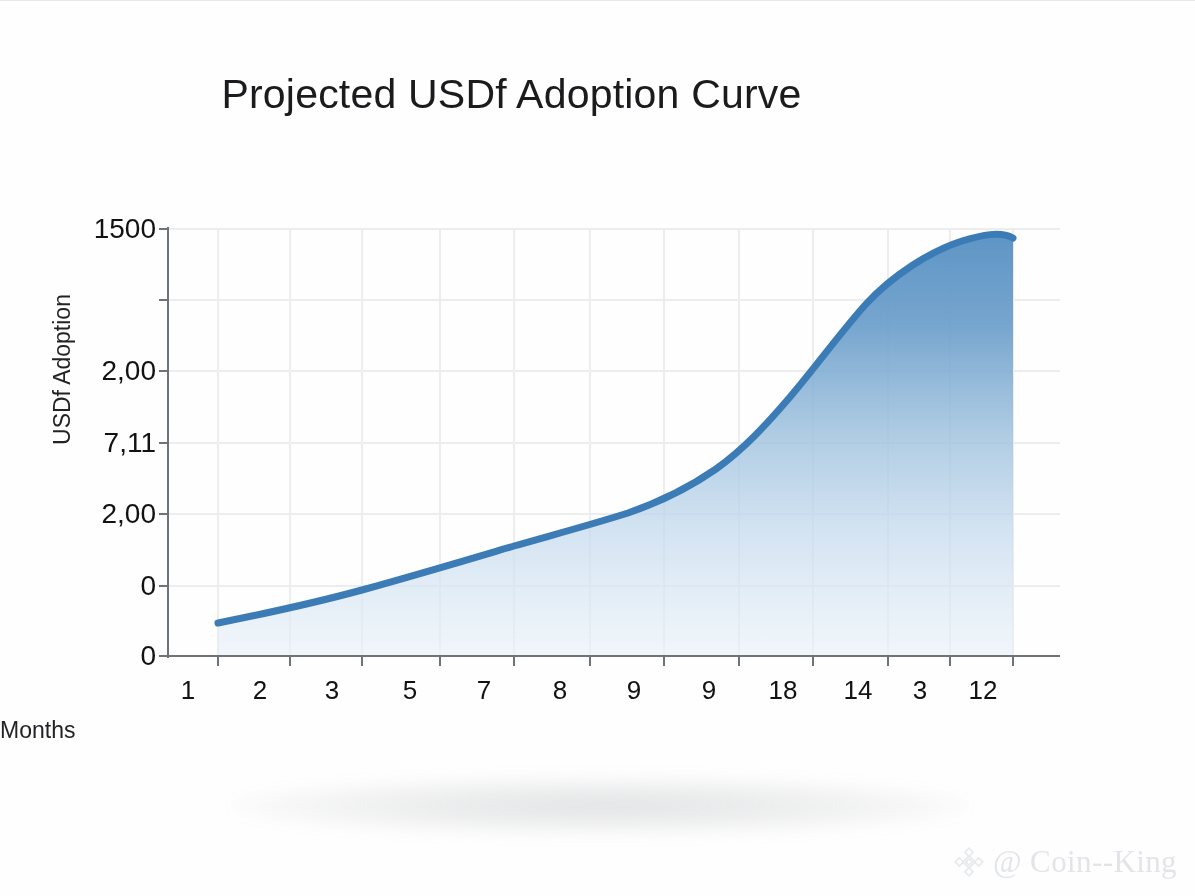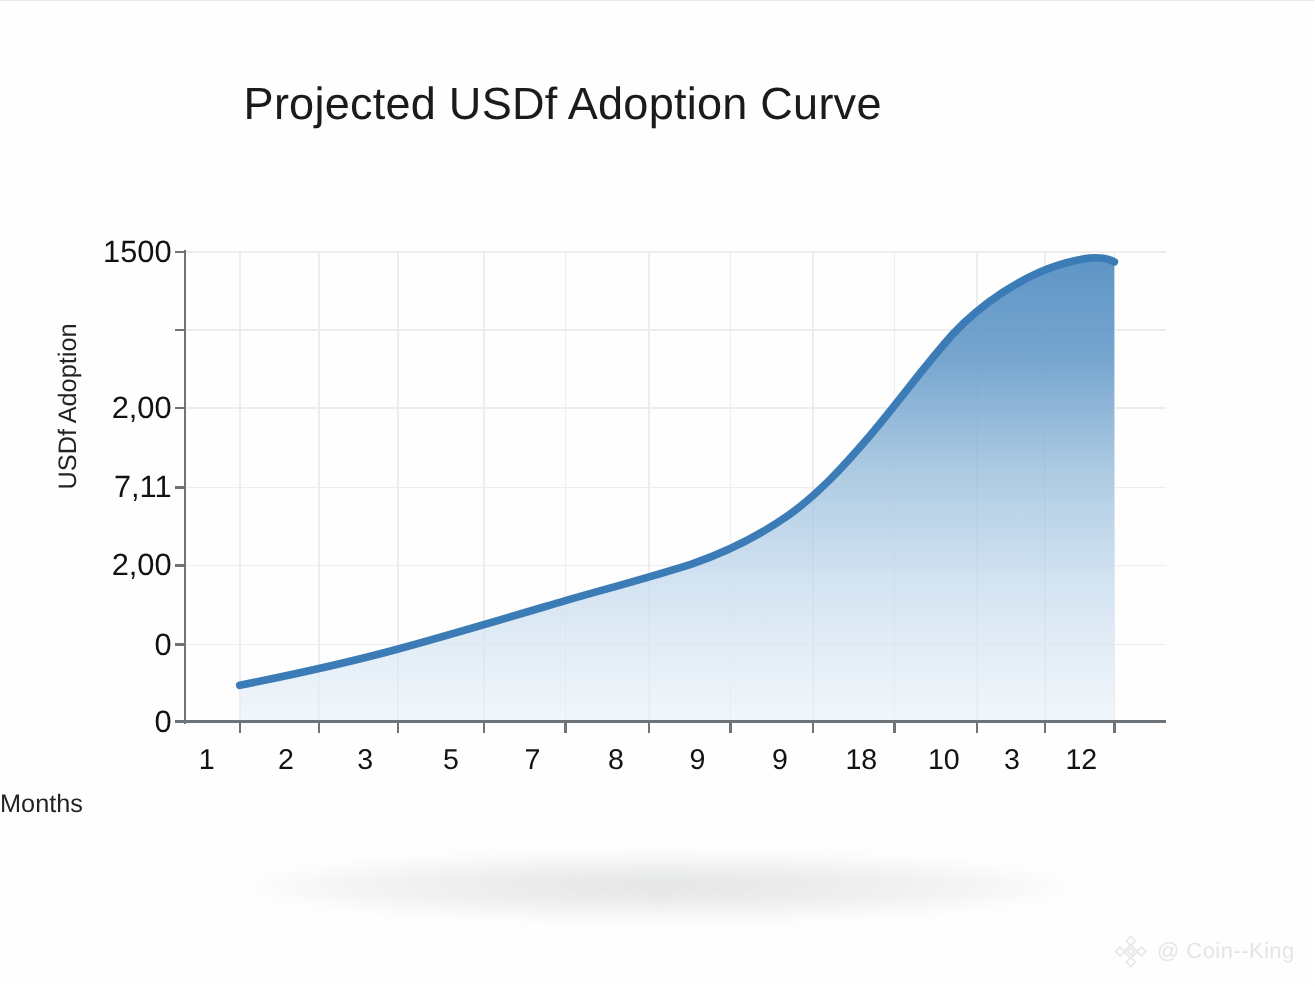--- a/index.html
+++ b/index.html
@@ -122,24 +122,25 @@
     position: absolute;
     right: 18px;
     bottom: 16px;
     display: flex;
     align-items: center;
     gap: 9px;
     opacity: 0.5;
     pointer-events: none;
   }
   #watermark-text {
-    font-size: 20px;
+    font-size: 31px;
     color: #c9ccd2;
     letter-spacing: 0.4px;
     white-space: nowrap;
+    font-family: Liberation Serif, serif;
   }
   #watermark-logo { display: block; }
 </style>
 </head>
 <body>
 
 <div id="chart-card">
 
   <div id="card-shadow"></div>
 
@@ -242,21 +243,21 @@
 
     <div class="xtick-label" style="left:218px">1</div>
     <div class="xtick-label" style="left:290px">2</div>
     <div class="xtick-label" style="left:362px">3</div>
     <div class="xtick-label" style="left:440px">5</div>
     <div class="xtick-label" style="left:514px">7</div>
     <div class="xtick-label" style="left:590px">8</div>
     <div class="xtick-label" style="left:664px">9</div>
     <div class="xtick-label" style="left:739px">9</div>
     <div class="xtick-label" style="left:813px">18</div>
-    <div class="xtick-label" style="left:888px">10</div>
+    <div class="xtick-label" style="left:888px">14</div>
     <div class="xtick-label" style="left:950px">3</div>
     <div class="xtick-label" style="left:1013px">12</div>
 
     <div id="x-axis-title">Months</div>
 
     <div id="y-axis-title">USDf Adoption</div>
   </div>
 
   <div id="watermark">
     <svg id="watermark-logo" width="30" height="30" viewBox="0 0 32 32">

